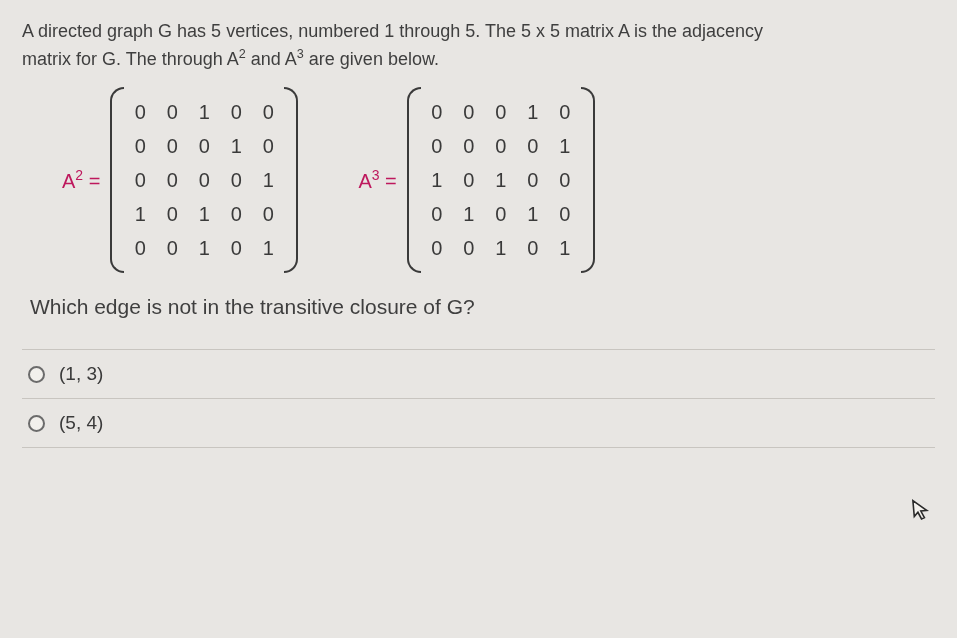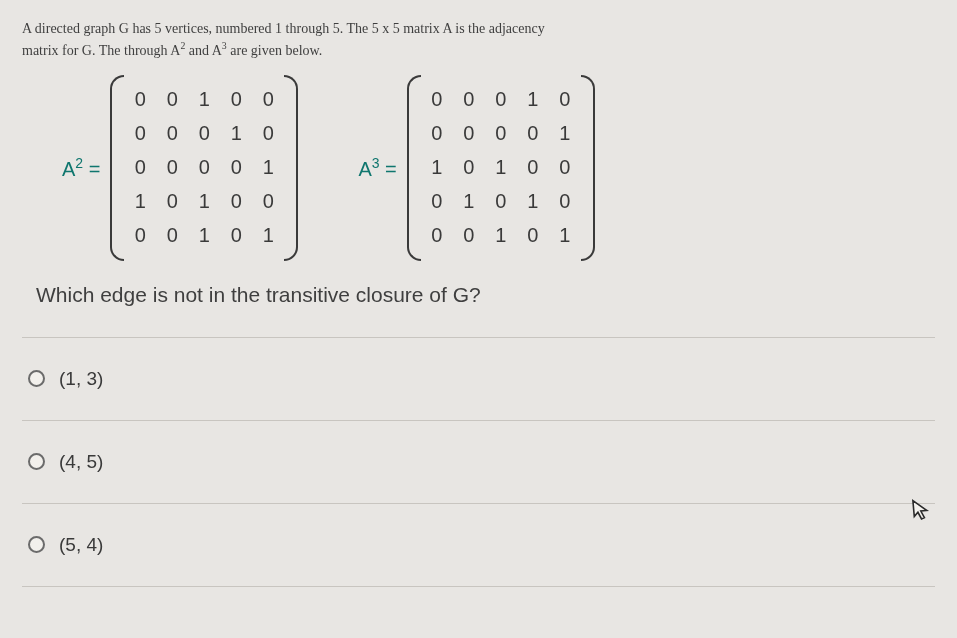--- a/index.html
+++ b/index.html
@@ -7,41 +7,40 @@
       width: 957px;
       height: 638px;
       background: #e8e6e3;
       font-family: Arial, Helvetica, sans-serif;
       color: #3a3a3a;
       padding: 18px 22px;
       position: relative;
       overflow: hidden;
     }
     .question-text {
-      font-size: 14px;
+      font-size: 18px;
       line-height: 1.5;
       margin-bottom: 14px;
       color: #3f3f3f;
-      font-family: Liberation Serif, serif;
     }
     sup { font-size: 0.7em; vertical-align: super; }
     .matrices-row {
       display: flex;
       align-items: center;
       gap: 60px;
       margin: 10px 0 22px 40px;
     }
     .matrix-block {
       display: flex;
       align-items: center;
       gap: 10px;
     }
     .matrix-label {
       font-size: 20px;
-      color: #0f766e;
+      color: #be185d;
       white-space: nowrap;
     }
     .matrix-wrap {
       position: relative;
       padding: 8px 14px;
     }
     .matrix-wrap::before,
     .matrix-wrap::after {
       content: "";
       position: absolute;
@@ -67,31 +66,31 @@
     }
     .matrix-table td {
       width: 32px;
       height: 34px;
       text-align: center;
       font-size: 20px;
       color: #3a3a3a;
     }
     .closure-q {
       font-size: 21px;
-      margin: 14px 0 30px 14px;
+      margin: 14px 0 30px 8px;
       color: #3f3f3f;
     }
     .options {
       display: flex;
       flex-direction: column;
     }
     .option-row {
       display: flex;
       align-items: center;
-      padding: 30px 6px;
+      padding: 13px 6px;
       border-top: 1px solid #c8c5c0;
       font-size: 19px;
       gap: 14px;
       cursor: pointer;
     }
     .option-row:last-child { border-bottom: 1px solid #c8c5c0; }
     .radio {
       width: 17px;
       height: 17px;
       border: 2px solid #6b6b6b;
@@ -216,24 +215,20 @@
 
 <div class="closure-q">Which edge is not in the transitive closure of G?</div>
 
 <div class="options">
   <label class="option-row">
     <span class="radio"></span>
     <span>(1, 3)</span>
   </label>
   <label class="option-row">
     <span class="radio"></span>
-    <span>(4, 5)</span>
-  </label>
-  <label class="option-row">
-    <span class="radio"></span>
     <span>(5, 4)</span>
   </label>
 </div>
 
 <div class="cursor-icon">
   <svg width="20" height="24" viewBox="0 0 20 24" fill="none" stroke="#2a2a2a" stroke-width="1.6">
     <path d="M3 2 L3 18 L7 14 L10 21 L13 20 L10 13 L16 13 Z" fill="#f4f2ee"></path>
   </svg>
 </div>
 

